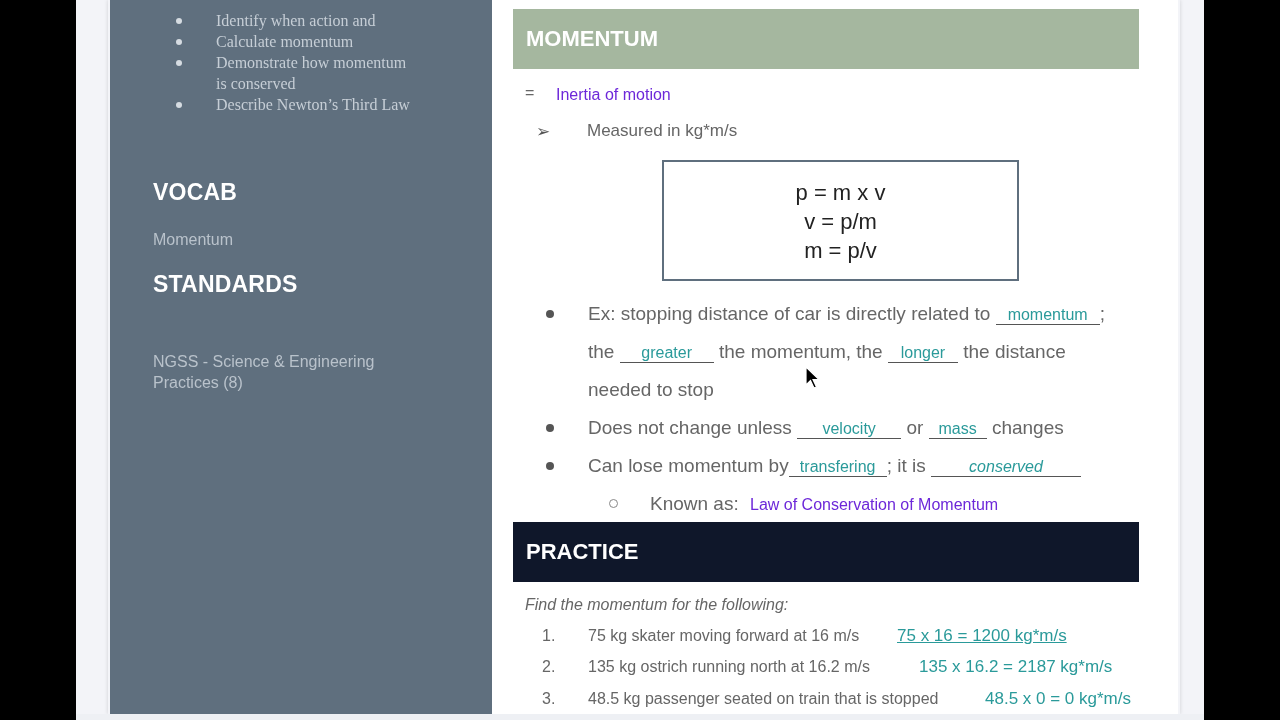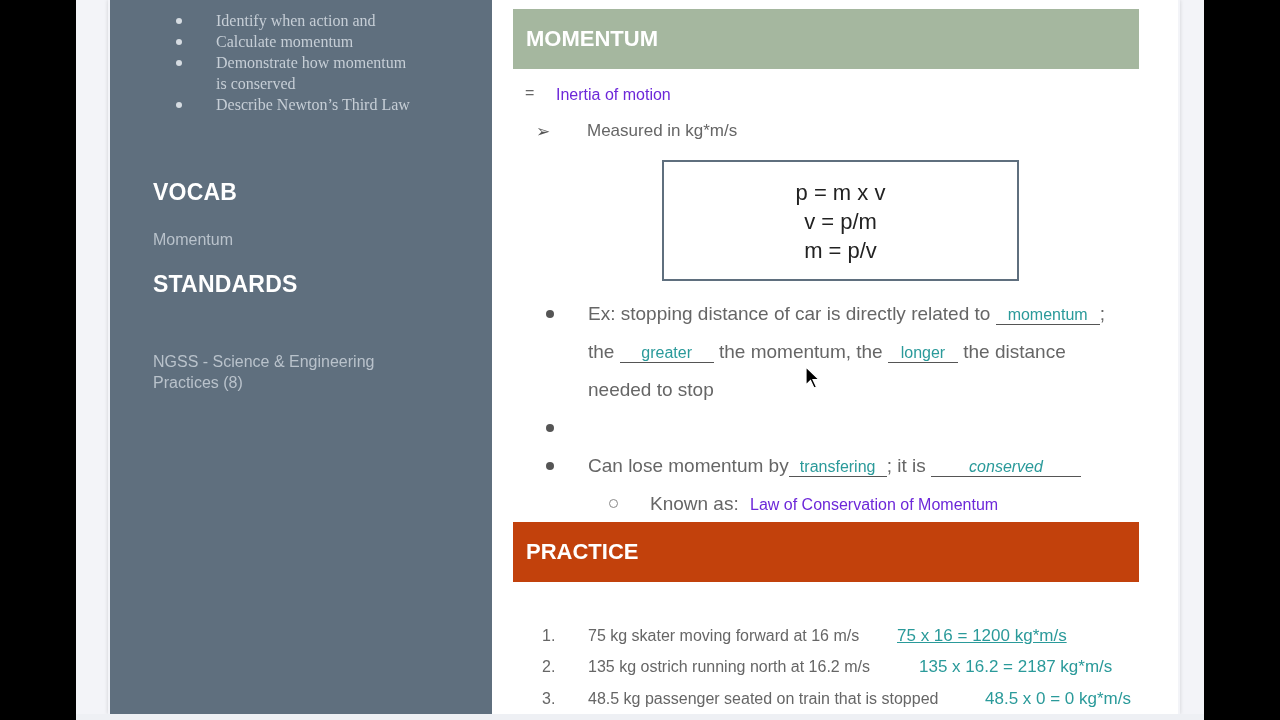--- a/index.html
+++ b/index.html
@@ -18,21 +18,21 @@
   .obj-list { position: absolute; left: 0; top: 10px; width: 382px; font-family: Liberation Serif, serif; }
   .obj-item { position: relative; padding-left: 106px; font-size: 16px; line-height: 21px; color: #c6ced6; width: 350px; }
   .obj-item .bullet { position: absolute; left: 66px; top: 8px; width: 6px; height: 6px; border-radius: 50%; background: #d6dce2; }
 
   .side-heading { position: absolute; left: 43px; font-size: 23px; font-weight: bold; color: #fff; letter-spacing: 0.2px; }
   .side-text { position: absolute; left: 43px; font-size: 16px; line-height: 21px; color: #b9c2cb; width: 300px; }
 
   .section-bar { position: absolute; left: 21px; width: 626px; height: 60px; }
   .section-bar .title { position: absolute; left: 13px; top: 17px; font-size: 22px; font-weight: bold; color: #fff; }
   .bar-momentum { top: 9px; background: #a5b79f; }
-  .bar-practice { top: 522px; background: #c2410c; }
+  .bar-practice { top: 522px; background: #0f172a; }
 
   .teal { color: #6d28d9; }
 
   .eq-sign { position: absolute; left: 33px; top: 84px; font-size: 16px; color: #666; }
   .def { position: absolute; left: 64px; top: 86px; font-size: 16px; }
   .arrow { position: absolute; left: 44px; top: 121px; font-size: 17px; color: #555; }
   .measured { position: absolute; left: 95px; top: 121px; font-size: 17px; color: #666; }
 
   .formula-box { position: absolute; left: 170px; top: 160px; width: 357px; height: 121px; border: 2px solid #5f6f7e; text-align: center; padding-top: 16px; }
   .formula-box div { font-size: 22px; line-height: 29px; color: #222; }
@@ -113,37 +113,45 @@
   <div class="bl" style="left:96px; top:341px;">
     <span>the</span>
     <span class="blank" style="width:94px;">greater</span>
     <span>the momentum, the</span>
     <span class="blank" style="width:70px;">longer</span>
     <span>the distance</span>
   </div>
   <div class="bl" style="left:96px; top:379px;">needed to stop</div>
 
   <span class="dot" style="left:54px; top:424px;"></span>
+  <div class="bl" style="left:96px; top:417px;">
+    <span>Does not change unless</span>
+    <span class="blank" style="width:104px;">velocity</span>
+    <span>or</span>
+    <span class="blank" style="width:58px;">mass</span>
+    <span>changes</span>
+  </div>
 
   <span class="dot" style="left:54px; top:462px;"></span>
   <div class="bl" style="left:96px; top:455px;">
     <span>Can lose momentum by</span><span class="blank" style="width:98px;">transfering</span><span>; it is</span>
     <span class="blank" style="width:150px;font-style:italic;">conserved</span>
   </div>
 
   <span class="ring" style="left:117px; top:499px;"></span>
   <div class="bl" style="left:158px; top:493px;">
     <span>Known as:</span>
     <span class="teal" style="font-size:16px; margin-left:6px;">Law of Conservation of Momentum</span>
   </div>
 
   <div class="section-bar bar-practice">
     <div class="title">PRACTICE</div>
   </div>
 
+  <div class="instr">Find the momentum for the following:</div>
 
   <div class="prob" style="top:627px;">
     <span class="num">1.</span>
     <span class="q">75 kg skater moving forward at 16 m/s</span>
     <span class="a" style="left:405px; top:-1px;text-decoration:underline;">75 x 16 = 1200 kg*m/s</span>
   </div>
   <div class="prob" style="top:658px;">
     <span class="num">2.</span>
     <span class="q">135 kg ostrich running north at 16.2 m/s</span>
     <span class="a" style="left:427px; top:-1px;">135 x 16.2 = 2187 kg*m/s</span>

